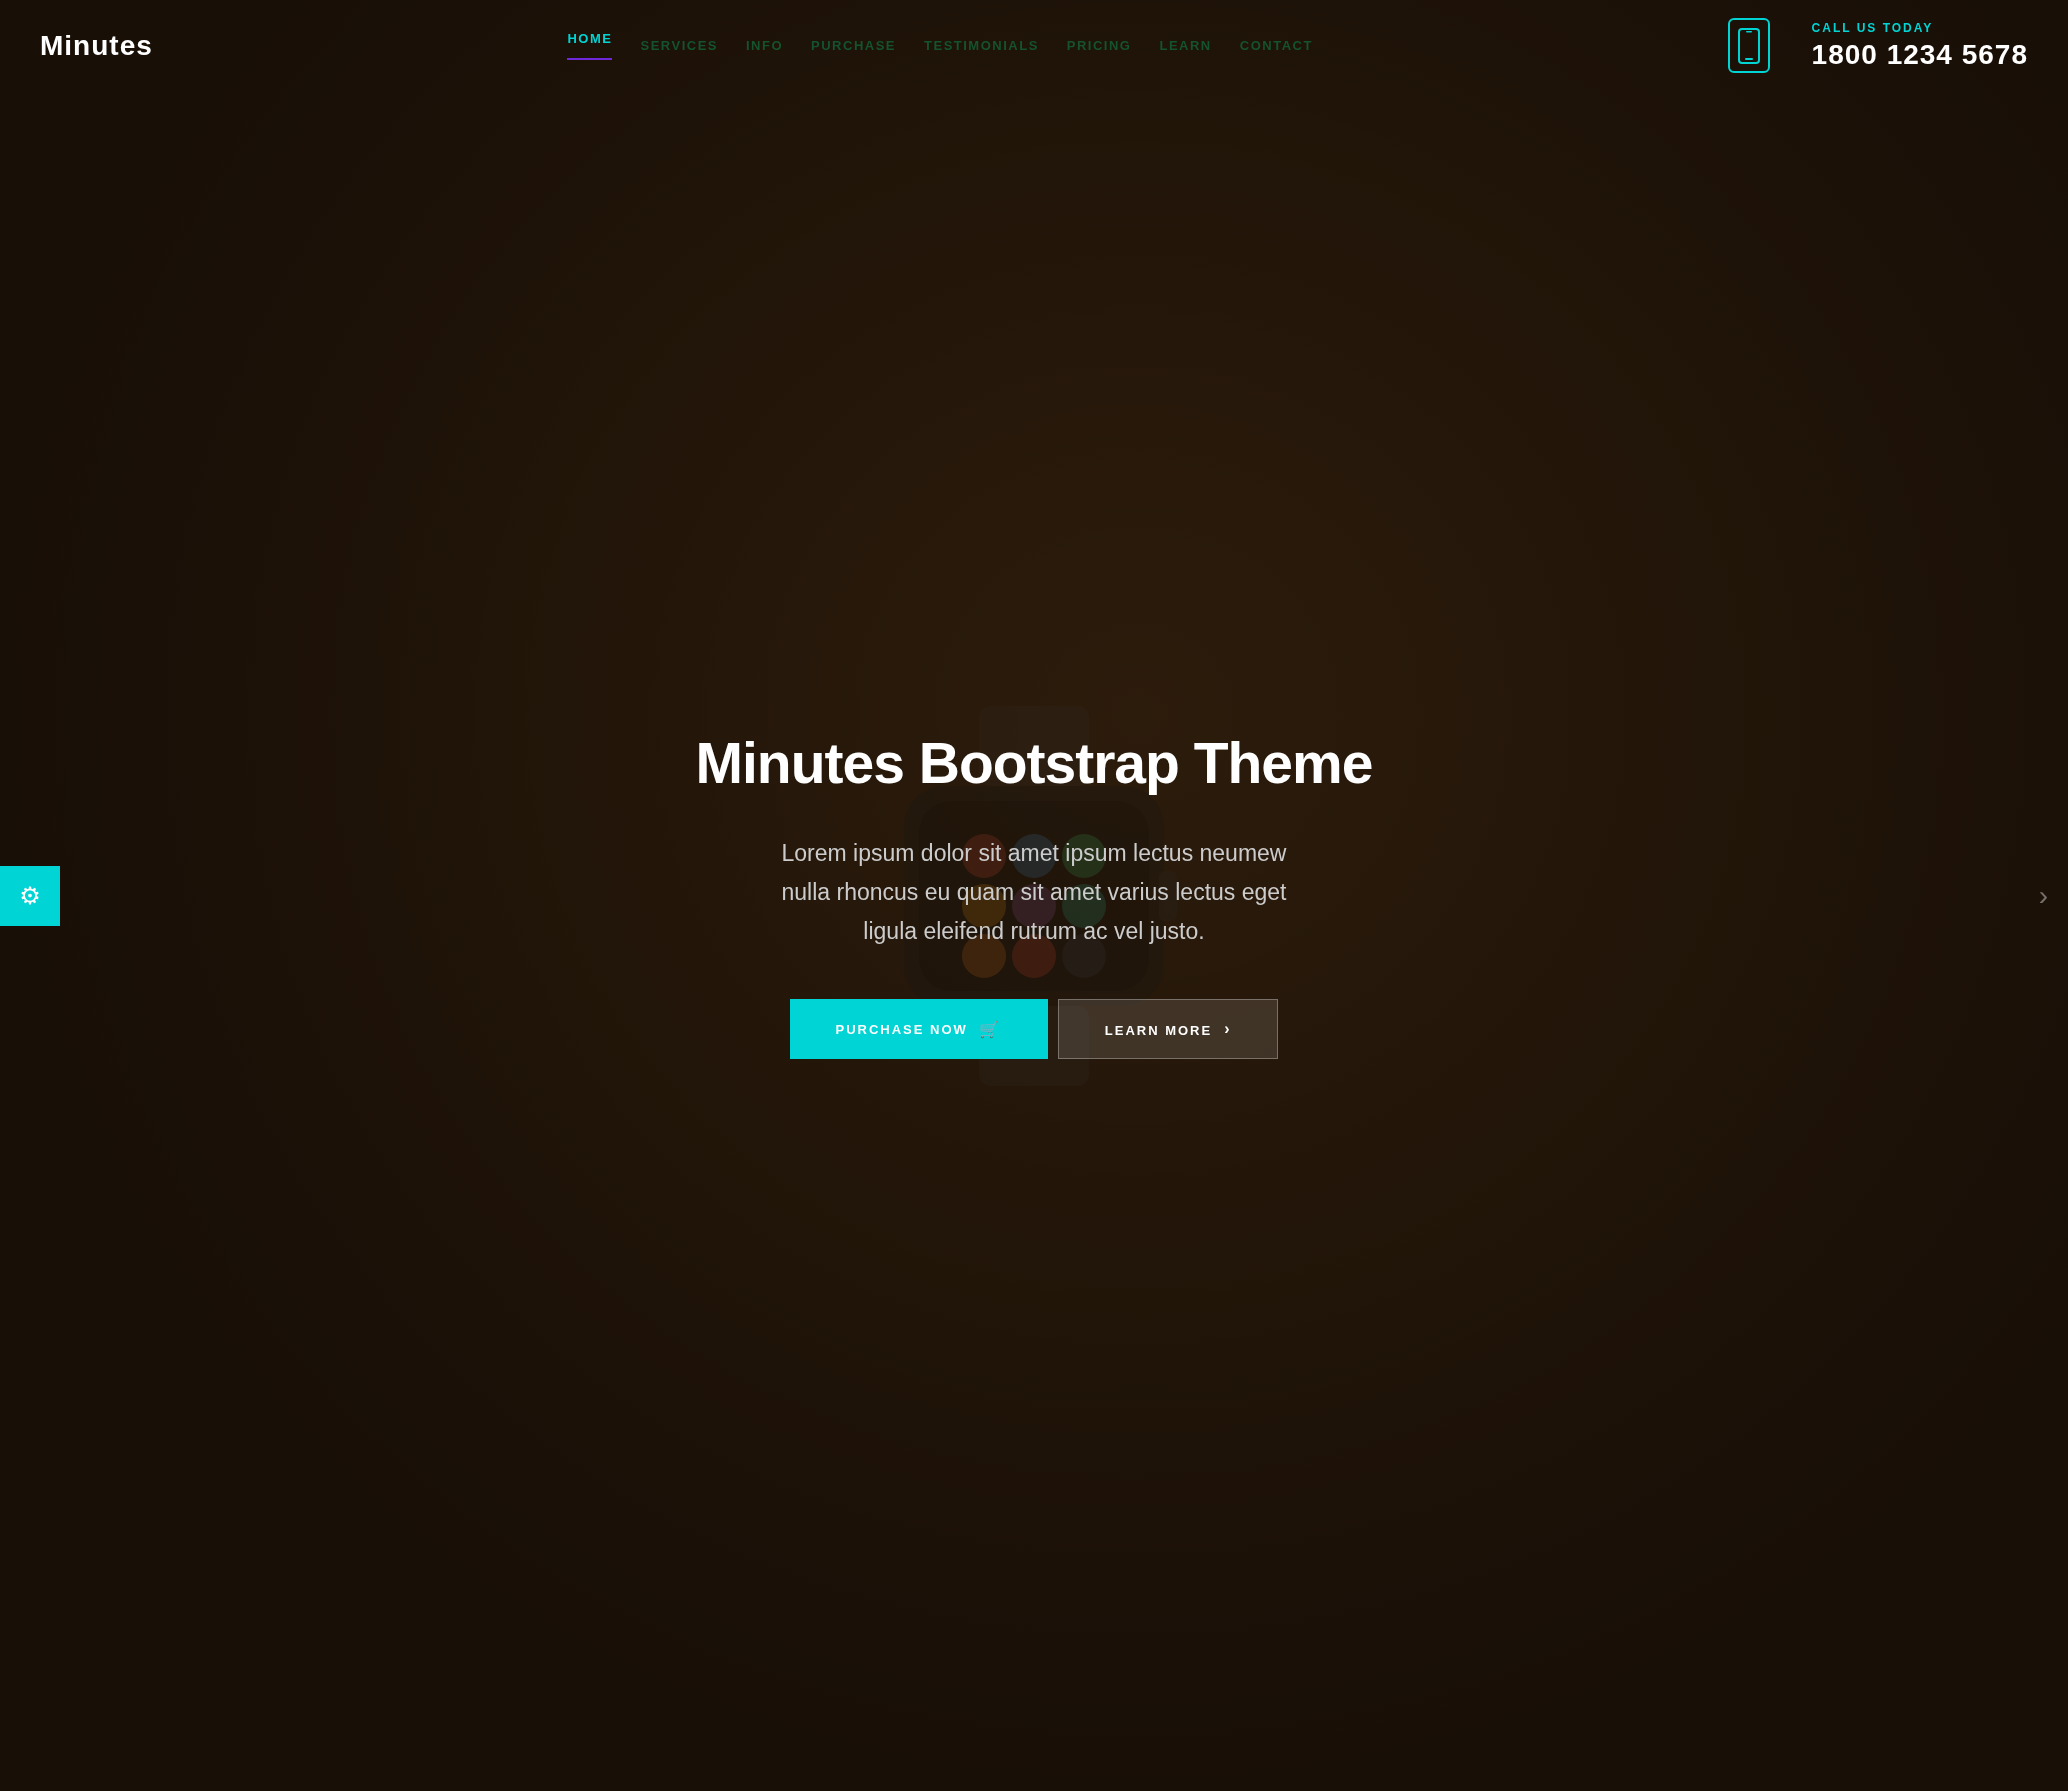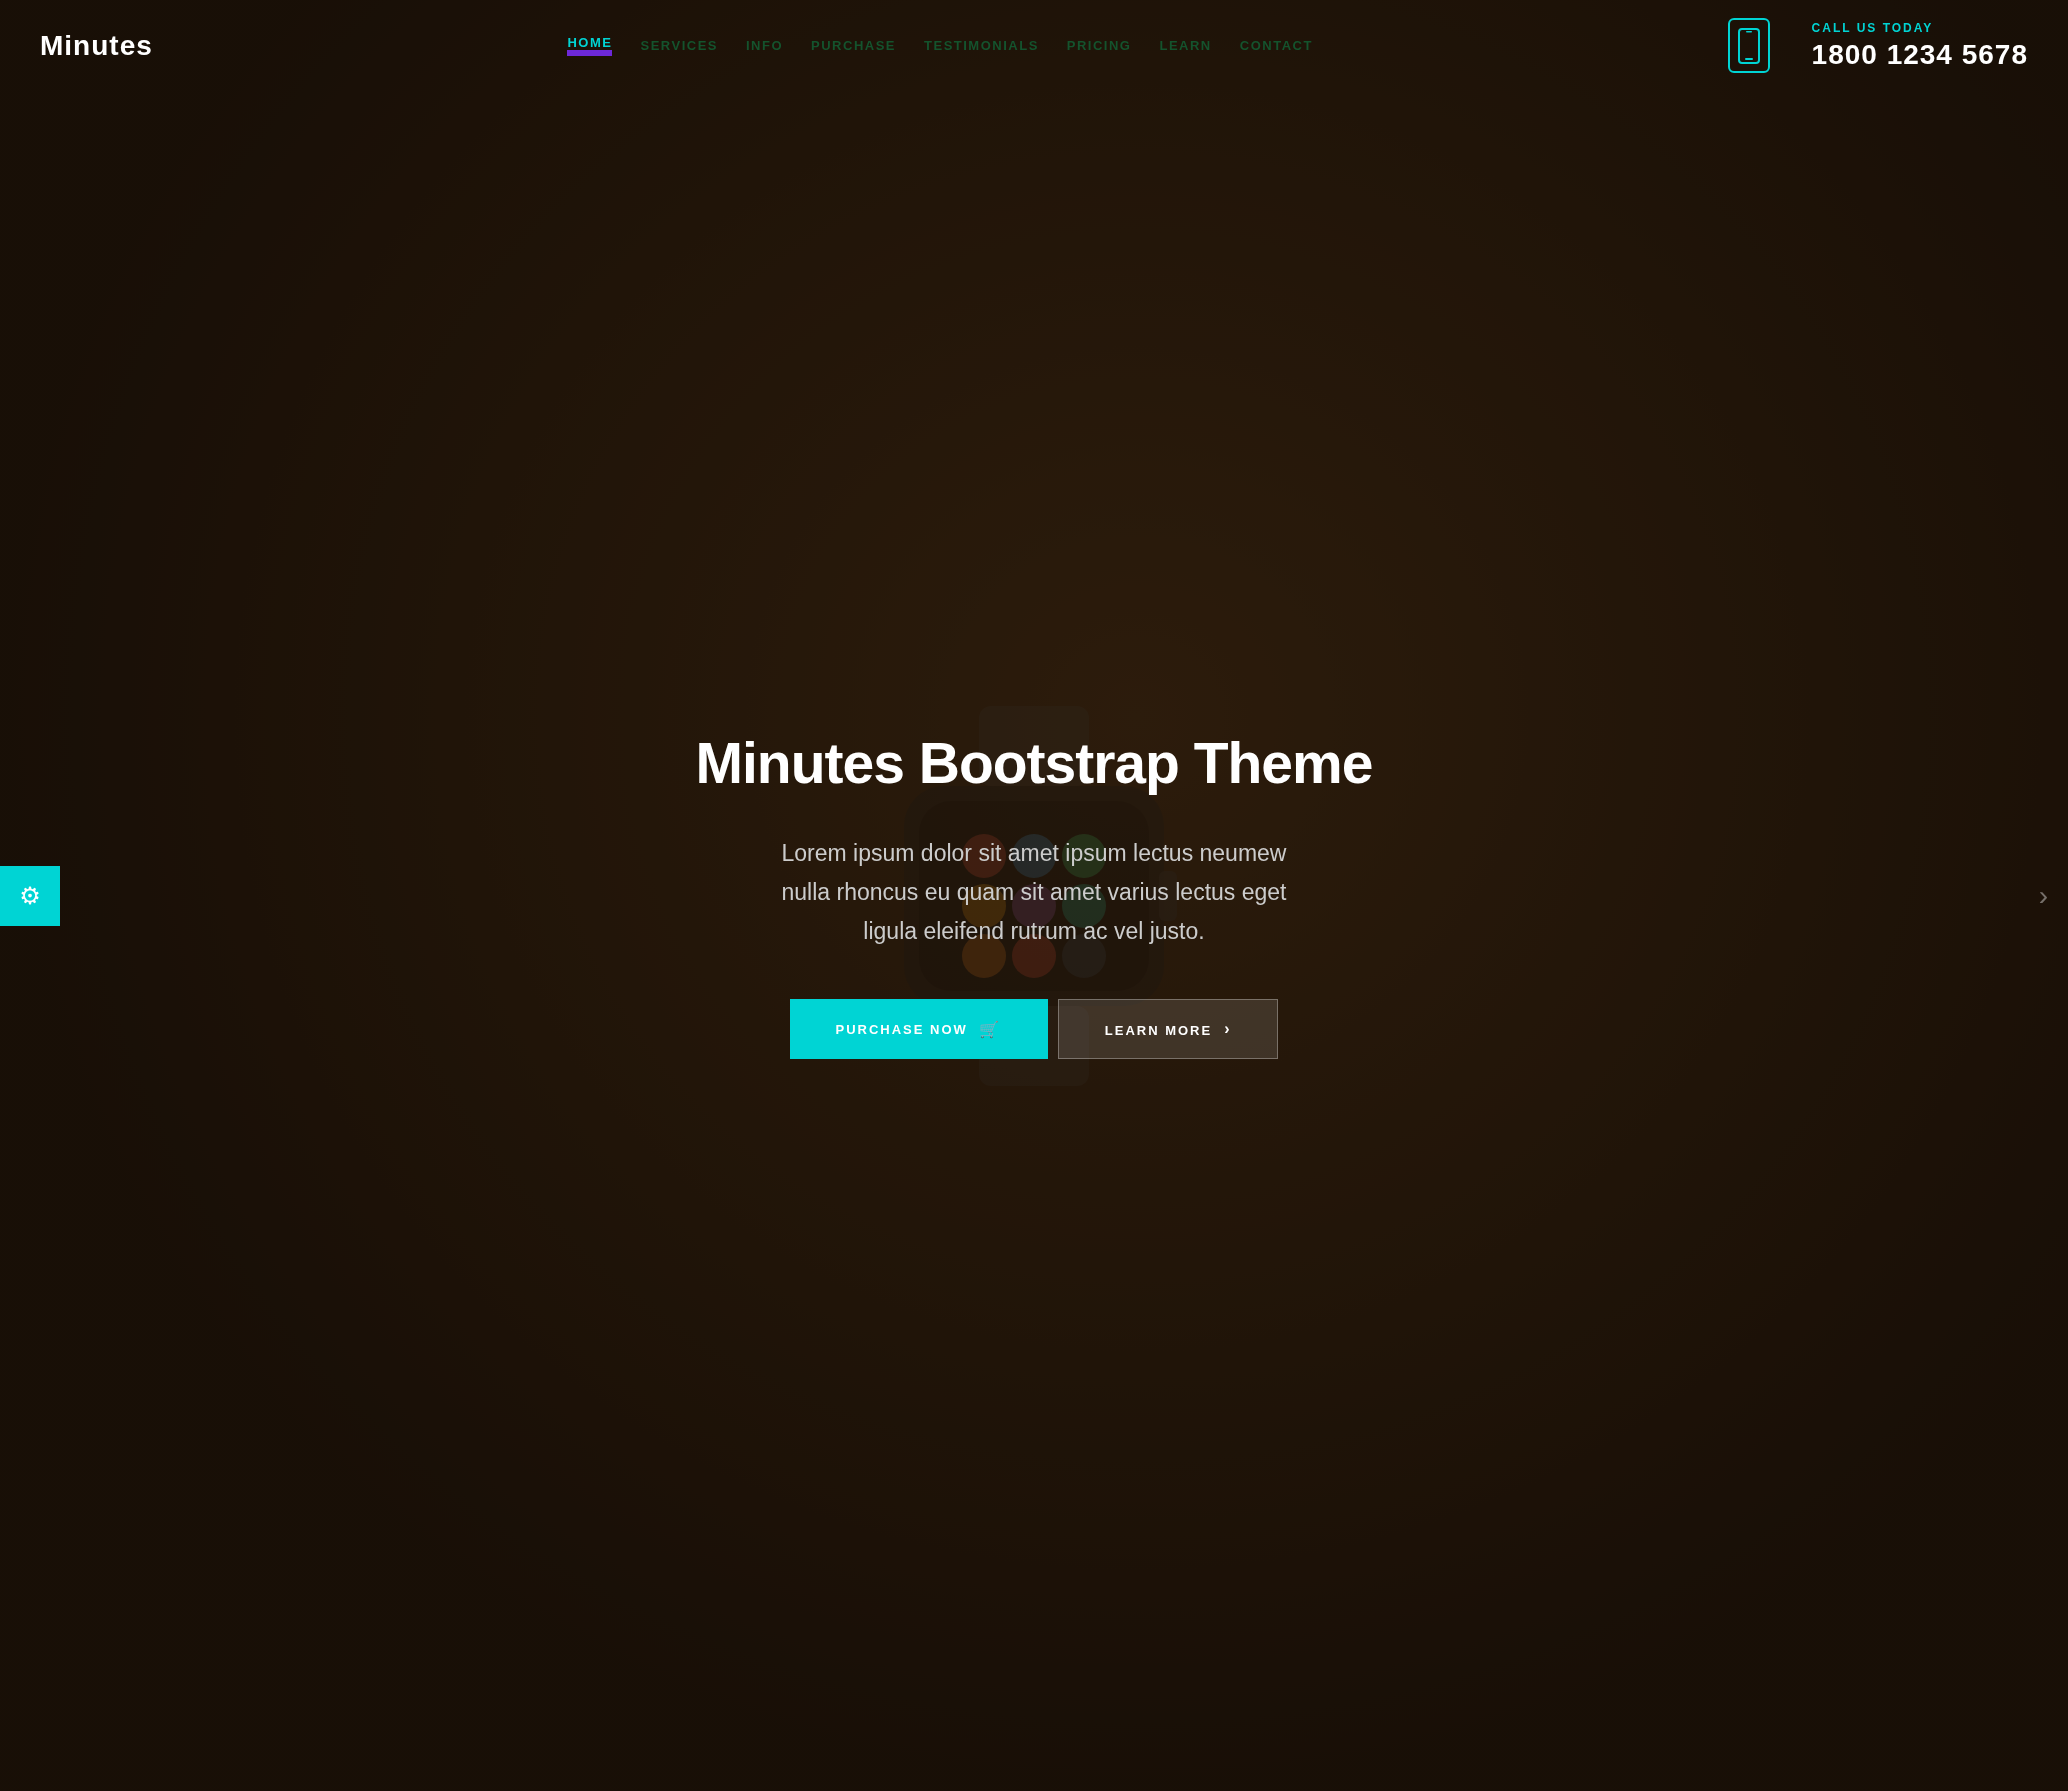--- a/index.html
+++ b/index.html
@@ -45,22 +45,22 @@
       text-decoration: none;
       font-size: 13px;
       font-weight: 600;
       letter-spacing: 1.5px;
       cursor: pointer;
       transition: color 0.2s;
     }
 
     .nav-item.active {
       color: #00d4d4;
-      border-bottom: 6px solid #6d28d9;
-      padding-bottom: 0;
+      border-bottom: 2px solid #6d28d9;
+      padding-bottom: 12px;
     }
 
     .call-section {
       display: flex;
       align-items: center;
       gap: 14px;
     }
 
     .phone-icon-wrap {
       width: 42px;

